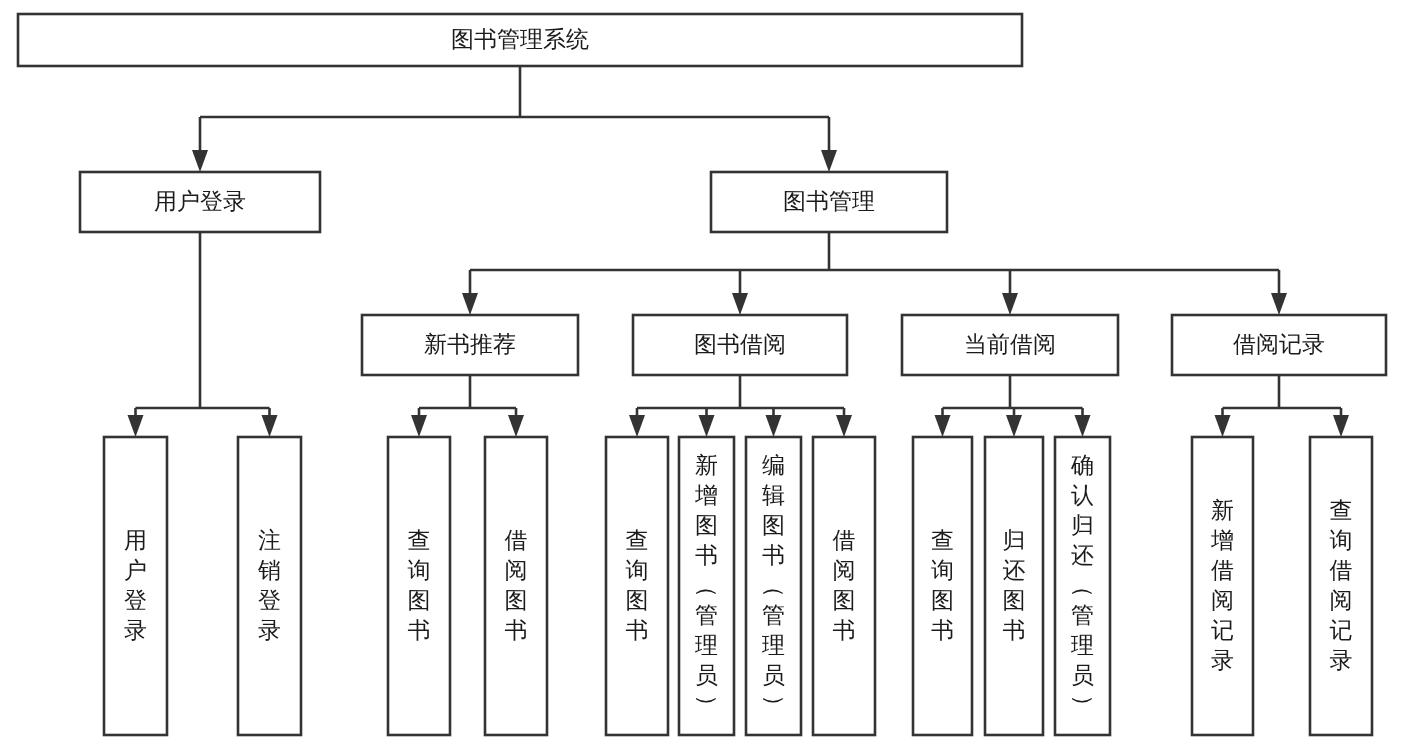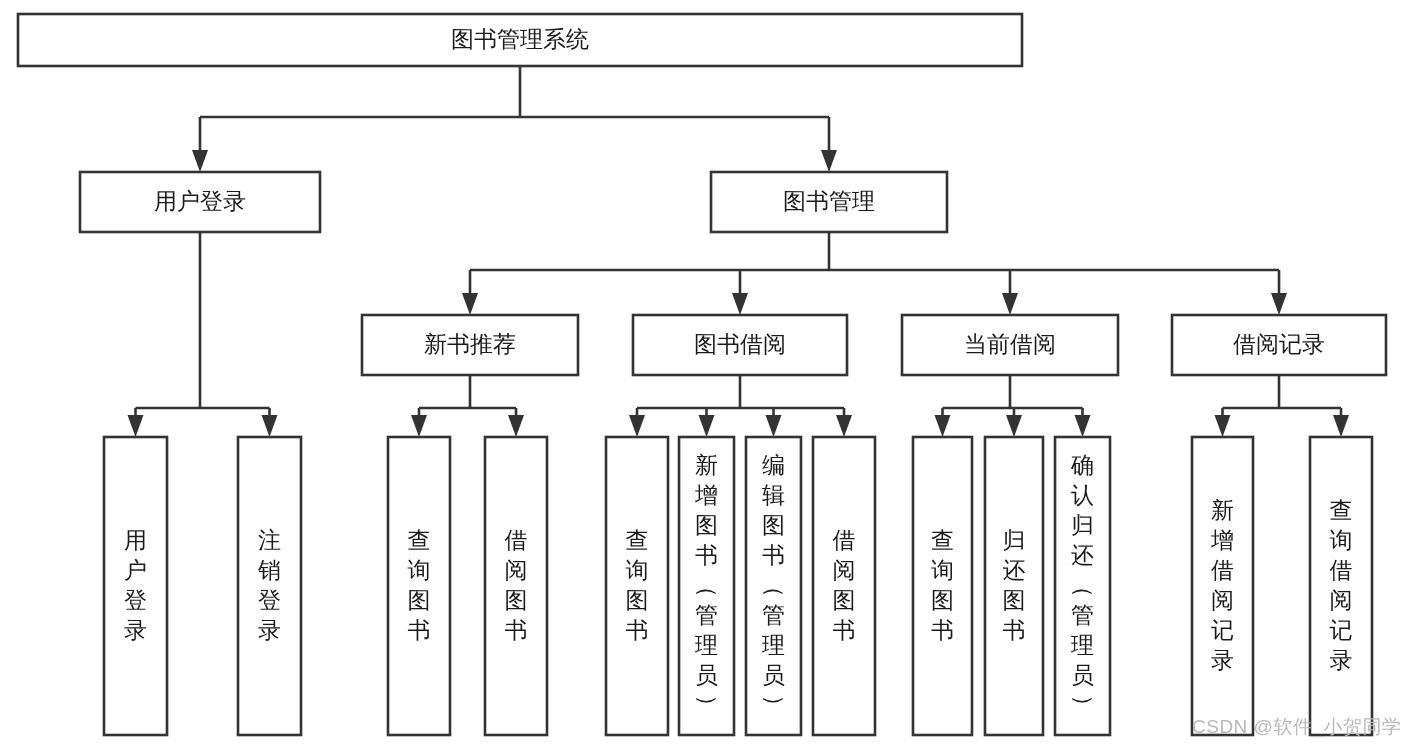--- a/index.html
+++ b/index.html
@@ -198,14 +198,13 @@
       <div class="leaf-label" style="left: 679px; width: 55px; top: 451px;"><span class="leaf-char" style="height: 30px;">新</span><span class="leaf-char" style="height: 30px;">增</span><span class="leaf-char" style="height: 30px;">图</span><span class="leaf-char" style="height: 30px;">书</span><span class="leaf-char rot" style="height: 30px;">（</span><span class="leaf-char" style="height: 30px;">管</span><span class="leaf-char" style="height: 30px;">理</span><span class="leaf-char" style="height: 30px;">员</span><span class="leaf-char rot" style="height: 30px;">）</span></div>
       <div class="leaf-label" style="left: 746px; width: 55px; top: 451px;"><span class="leaf-char" style="height: 30px;">编</span><span class="leaf-char" style="height: 30px;">辑</span><span class="leaf-char" style="height: 30px;">图</span><span class="leaf-char" style="height: 30px;">书</span><span class="leaf-char rot" style="height: 30px;">（</span><span class="leaf-char" style="height: 30px;">管</span><span class="leaf-char" style="height: 30px;">理</span><span class="leaf-char" style="height: 30px;">员</span><span class="leaf-char rot" style="height: 30px;">）</span></div>
       <div class="leaf-label" style="left: 813px; width: 62px; top: 526px;"><span class="leaf-char" style="height: 30px;">借</span><span class="leaf-char" style="height: 30px;">阅</span><span class="leaf-char" style="height: 30px;">图</span><span class="leaf-char" style="height: 30px;">书</span></div>
       <div class="leaf-label" style="left: 913px; width: 59px; top: 526px;"><span class="leaf-char" style="height: 30px;">查</span><span class="leaf-char" style="height: 30px;">询</span><span class="leaf-char" style="height: 30px;">图</span><span class="leaf-char" style="height: 30px;">书</span></div>
       <div class="leaf-label" style="left: 985px; width: 58px; top: 526px;"><span class="leaf-char" style="height: 30px;">归</span><span class="leaf-char" style="height: 30px;">还</span><span class="leaf-char" style="height: 30px;">图</span><span class="leaf-char" style="height: 30px;">书</span></div>
       <div class="leaf-label" style="left: 1055px; width: 55px; top: 451px;"><span class="leaf-char" style="height: 30px;">确</span><span class="leaf-char" style="height: 30px;">认</span><span class="leaf-char" style="height: 30px;">归</span><span class="leaf-char" style="height: 30px;">还</span><span class="leaf-char rot" style="height: 30px;">（</span><span class="leaf-char" style="height: 30px;">管</span><span class="leaf-char" style="height: 30px;">理</span><span class="leaf-char" style="height: 30px;">员</span><span class="leaf-char rot" style="height: 30px;">）</span></div>
       <div class="leaf-label" style="left: 1192px; width: 61px; top: 496px;"><span class="leaf-char" style="height: 30px;">新</span><span class="leaf-char" style="height: 30px;">增</span><span class="leaf-char" style="height: 30px;">借</span><span class="leaf-char" style="height: 30px;">阅</span><span class="leaf-char" style="height: 30px;">记</span><span class="leaf-char" style="height: 30px;">录</span></div>
       <div class="leaf-label" style="left: 1310px; width: 62px; top: 496px;"><span class="leaf-char" style="height: 30px;">查</span><span class="leaf-char" style="height: 30px;">询</span><span class="leaf-char" style="height: 30px;">借</span><span class="leaf-char" style="height: 30px;">阅</span><span class="leaf-char" style="height: 30px;">记</span><span class="leaf-char" style="height: 30px;">录</span></div>
     </div>
 
-  <div class="watermark">CSDN @软件_小贺同学</div>
 </div>
 
 </body></html>

